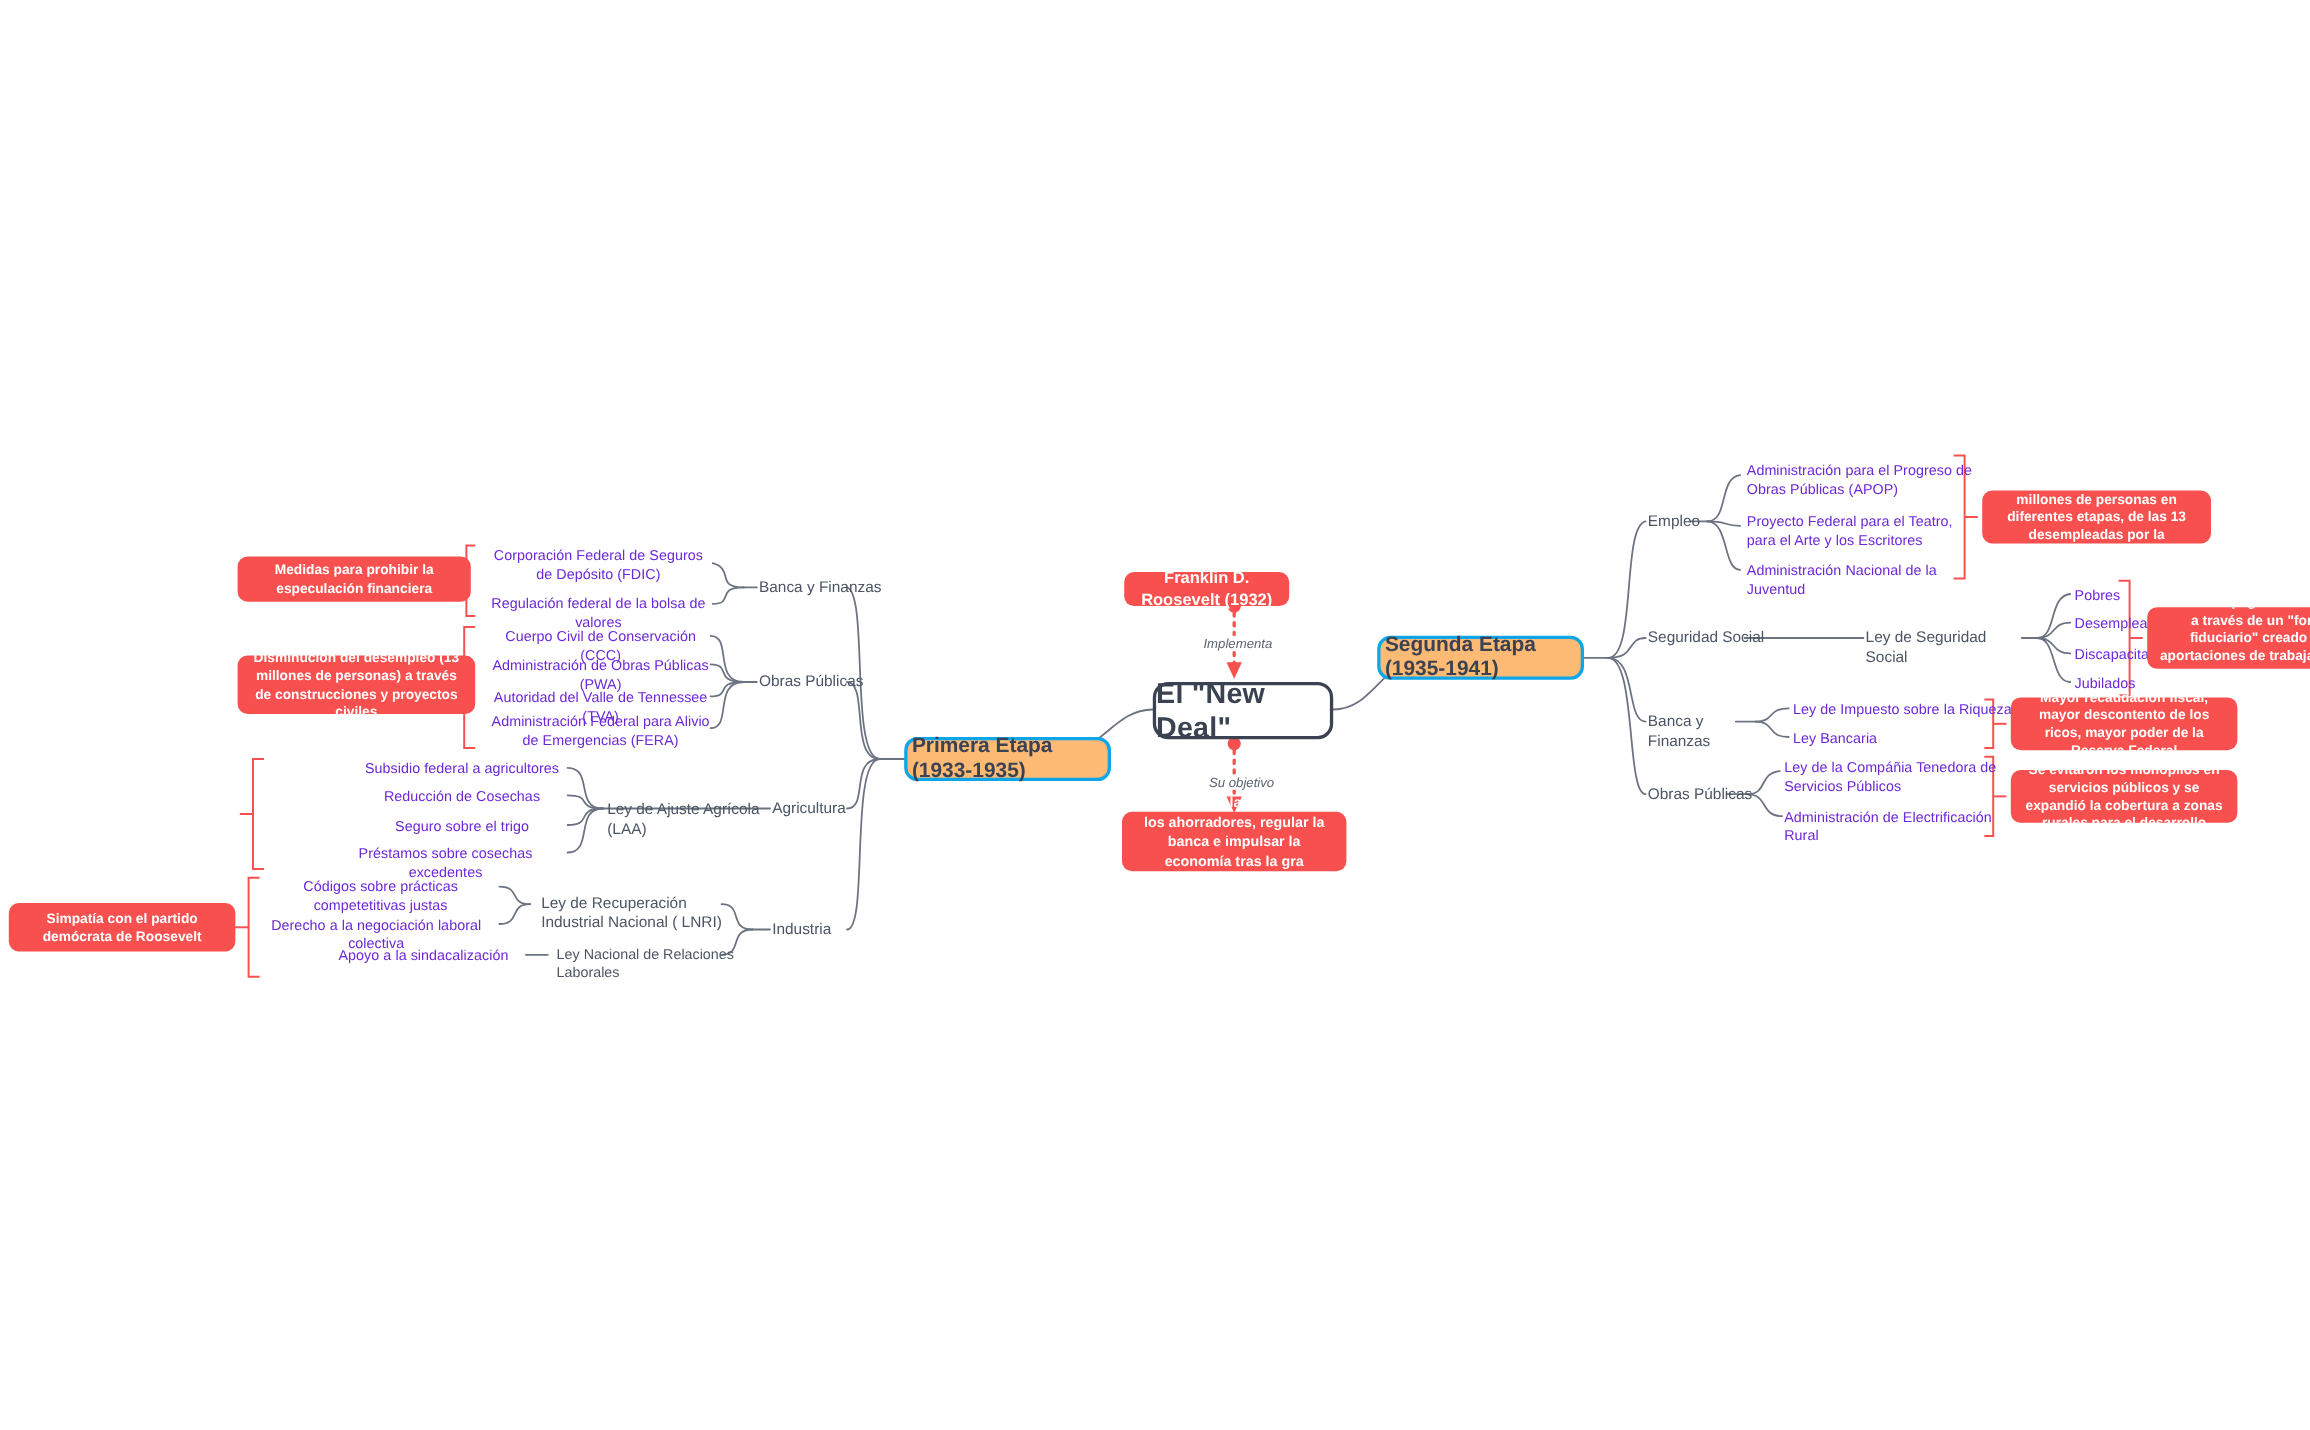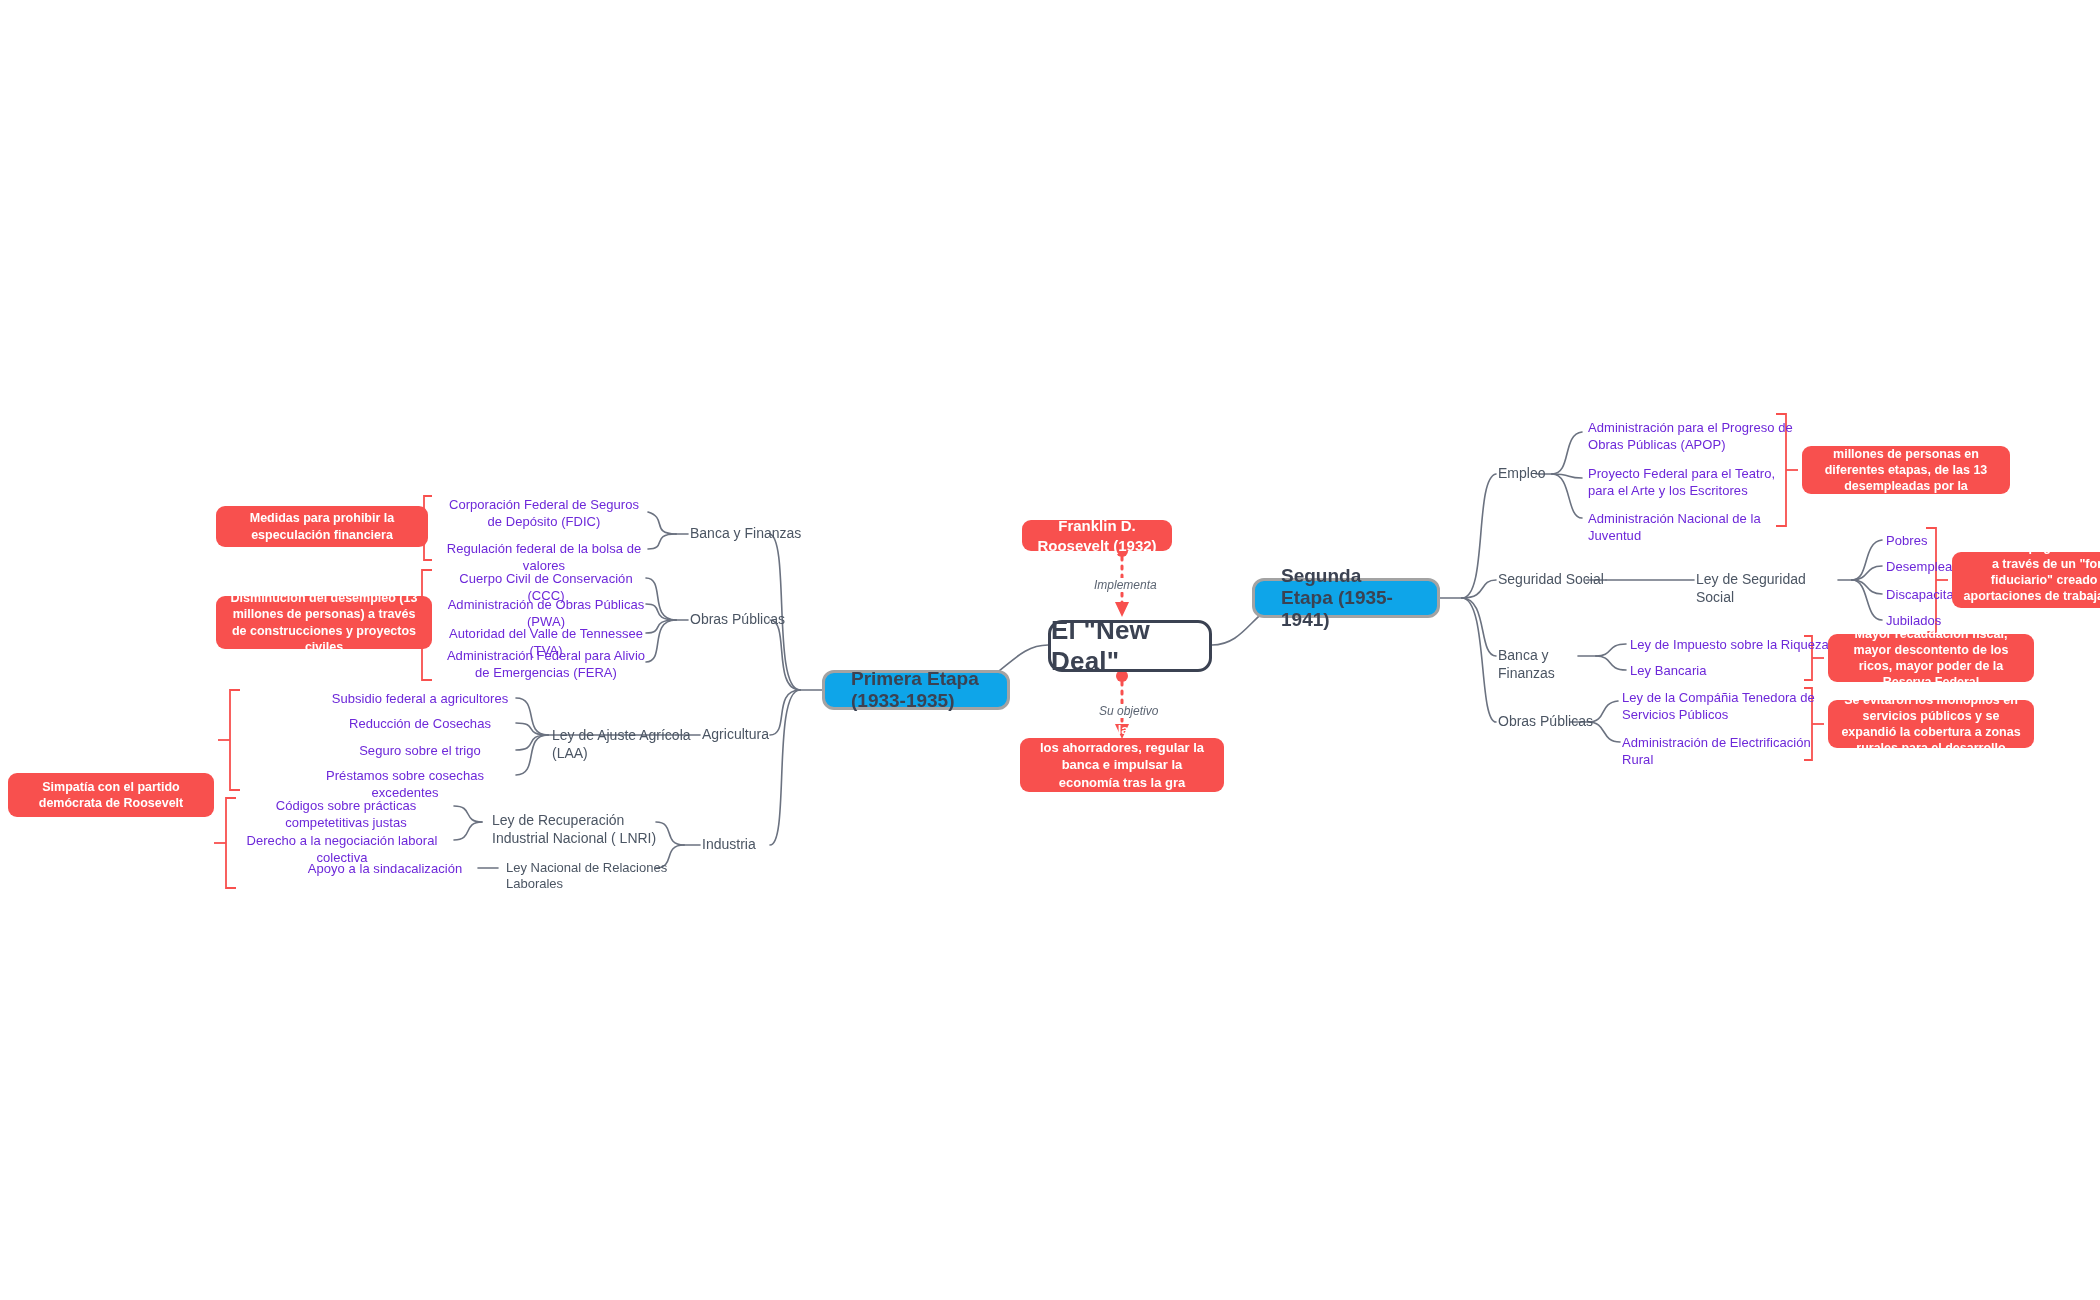--- a/index.html
+++ b/index.html
@@ -14,24 +14,24 @@
   
   .node{position:absolute;box-sizing:border-box;}
 
   .root{
     background:#ffffff;border:3px solid #3b4252;border-radius:14px;
     color:#3b4252;font-weight:bold;font-size:26px;
     display:flex;align-items:center;justify-content:center;
     letter-spacing:.2px;
   }
   .stage{
-    background:#0ea5e9;border:3px solid #a3a3a3;border-radius:12px;
+    background:#fdba74;border:3px solid #0ea5e9;border-radius:12px;
     color:#3b4252;font-weight:bold;font-size:19px;
     display:flex;align-items:center;justify-content:center;
-    padding:0 26px;
+    padding:0 4px;
   }
   .red{
     background:#f8504e;border-radius:9px;color:#ffffff;
     font-size:12.5px;font-weight:bold;line-height:1.3;
     display:flex;align-items:center;justify-content:center;
     text-align:center;padding:7px 10px;box-sizing:border-box;
   }
   .red.big{font-size:15px;padding:8px 14px;}
   .red.obj{font-size:13px;line-height:1.35;}
 
@@ -193,21 +193,21 @@
   <div class="leaf r" style="left:330px;top:691px;width:180px;">Subsidio federal a agricultores</div>
   <div class="leaf r" style="left:330px;top:716px;width:180px;">Reducción de Cosechas</div>
   <div class="leaf r" style="left:330px;top:743px;width:180px;">Seguro sobre el trigo</div>
   <div class="leaf r" style="left:300px;top:768px;width:210px;">Préstamos sobre cosechas excedentes</div>
 
   <div class="branch l" style="left:492px;top:812px;width:186px;">Ley de Recuperación Industrial Nacional ( LNRI)</div>
   <div class="branch l" style="left:506px;top:860px;width:210px;font-size:13px;">Ley Nacional de Relaciones Laborales</div>
   <div class="leaf r" style="left:246px;top:798px;width:200px;">Códigos sobre prácticas competetitivas justas</div>
   <div class="leaf r" style="left:238px;top:833px;width:208px;">Derecho a la negociación laboral colectiva</div>
   <div class="leaf r" style="left:300px;top:861px;width:170px;">Apoyo a la sindacalización</div>
-  <div class="node red" style="left:8px;top:773px;width:206px;height:44px;">Simpatía con el partido demócrata de Roosevelt</div>
+  <div class="node red" style="left:8px;top:821px;width:206px;height:44px;">Simpatía con el partido demócrata de Roosevelt</div>
 
   <div class="branch l" style="left:1498px;top:465px;width:100px;">Empleo</div>
   <div class="branch l" style="left:1498px;top:571px;width:110px;">Seguridad Social</div>
   <div class="branch l" style="left:1498px;top:647px;width:110px;">Banca y Finanzas</div>
   <div class="branch l" style="left:1498px;top:713px;width:110px;">Obras Públicas</div>
 
   <div class="leaf l" style="left:1588px;top:420px;width:214px;">Administración para el Progreso de Obras Públicas (APOP)</div>
   <div class="leaf l" style="left:1588px;top:466px;width:214px;">Proyecto Federal para el Teatro, para el Arte y los Escritores</div>
   <div class="leaf l" style="left:1588px;top:511px;width:214px;">Administración Nacional de la Juventud</div>
   <div class="node red" style="left:1802px;top:446px;width:208px;height:48px;">Emplearon al rededor de 9 millones de personas en diferentes etapas, de las 13 desempleadas por la depresión.</div>

